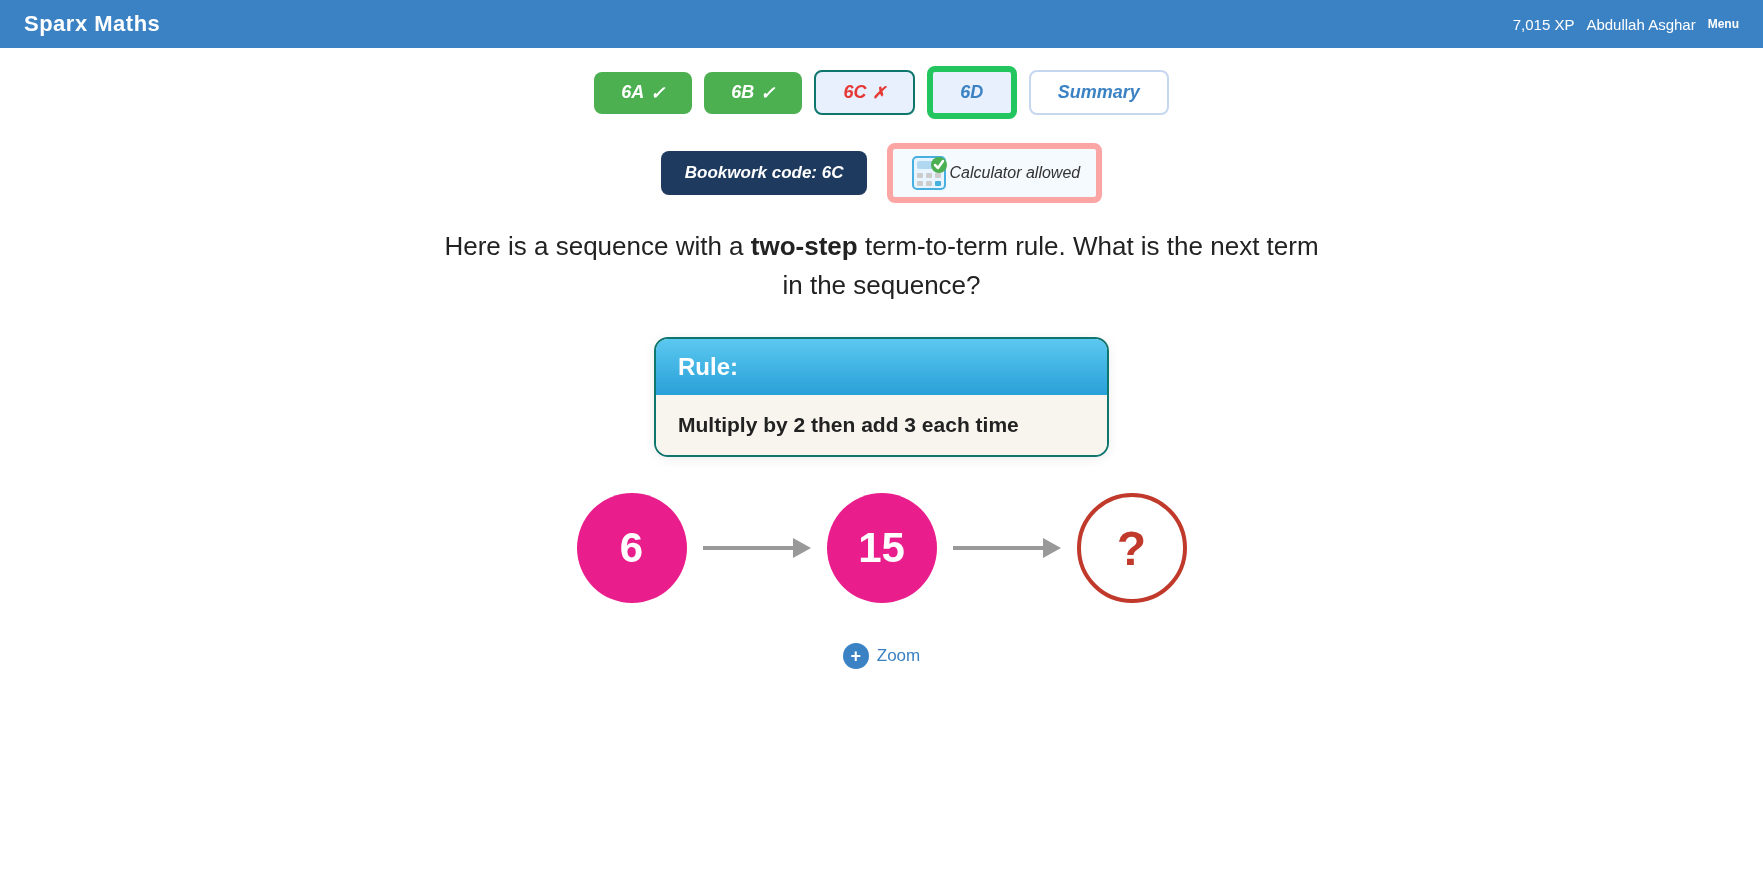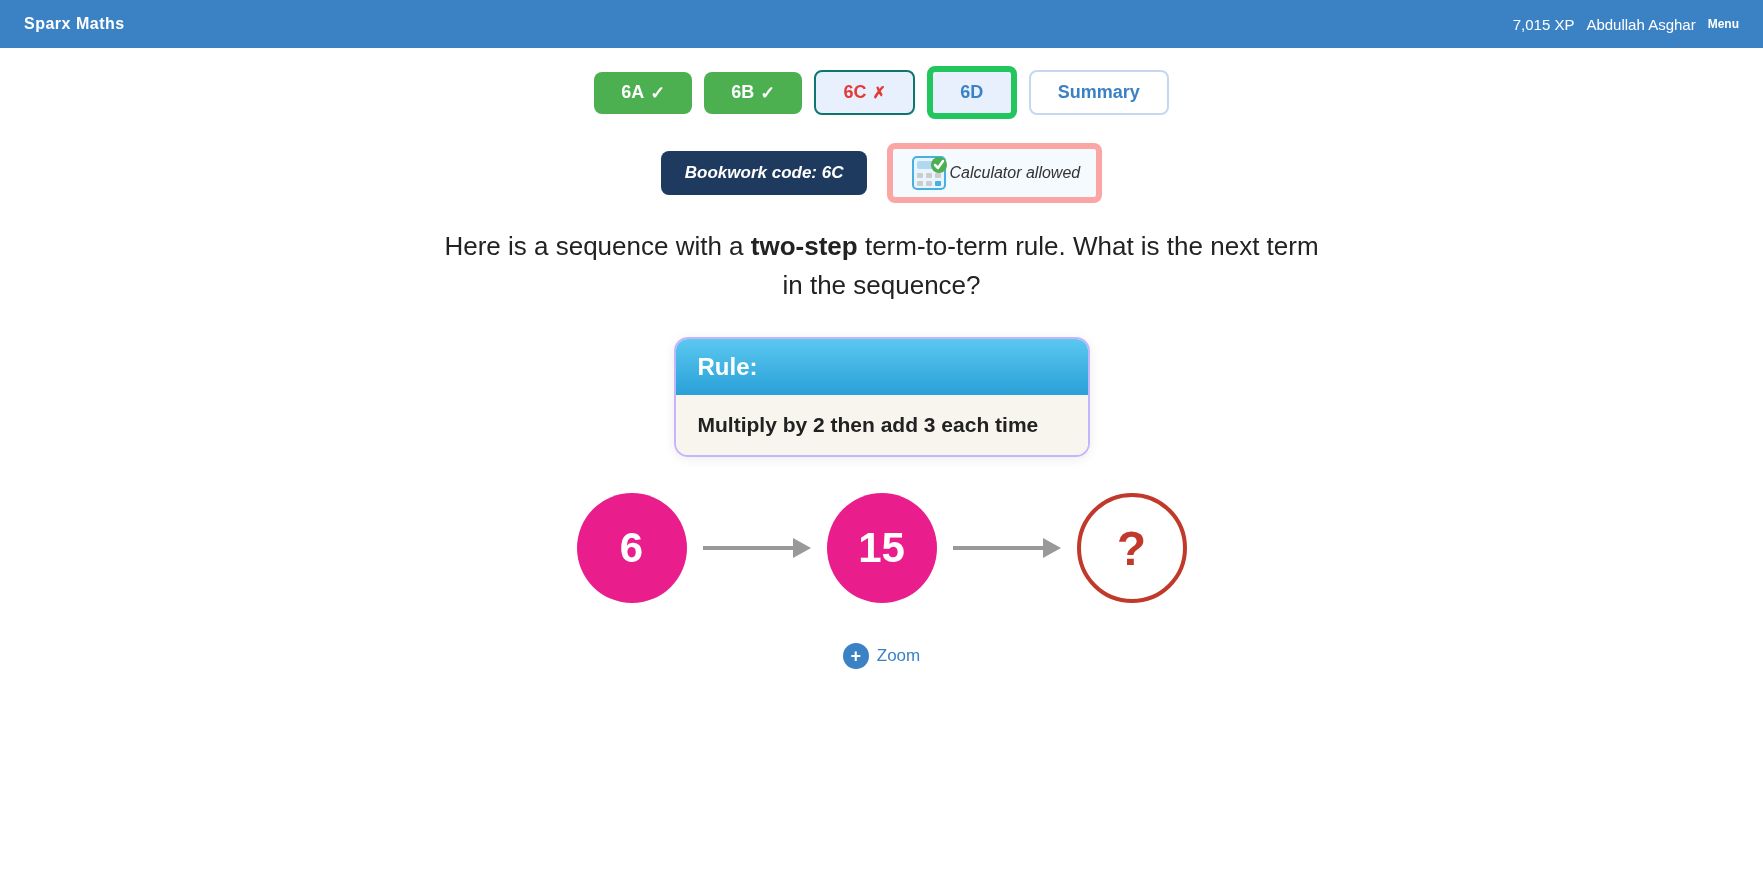--- a/index.html
+++ b/index.html
@@ -15,21 +15,21 @@
     .header {
       background: #3b82c4;
       display: flex;
       align-items: center;
       justify-content: space-between;
       padding: 0 24px;
       height: 48px;
     }
     .header-logo {
       color: #fff;
-      font-size: 16px;
+      font-size: 22px;
       font-weight: 700;
       letter-spacing: 0.5px;
     }
     .header-right {
       display: flex;
       align-items: center;
       gap: 12px;
       color: #fff;
       font-size: 15px;
     }
@@ -53,20 +53,21 @@
       display: flex;
       align-items: center;
       justify-content: center;
       gap: 6px;
       padding: 10px 27px;
       border-radius: 8px;
       font-size: 18px;
       font-weight: 700;
       cursor: pointer;
       min-width: 90px;
+      font-style: italic;
     }
     .tab-green {
       background: #4caf50;
       color: #fff;
     }
     .tab-red {
       background: #e8f0fe;
       color: #e53935;
       border: 2px solid #0f766e;
     }
@@ -130,24 +131,24 @@
     }
     .question-text strong { font-weight: 800; }
 
     
     .rule-container {
       display: flex;
       justify-content: center;
       margin: 0 auto 36px auto;
     }
     .rule-box {
-      width: 416px;
+      width: 455px;
       border-radius: 14px;
       overflow: hidden;
-      border: 2px solid #c4b5fd;
+      border: 2px solid #0f766e;
       box-shadow: 0 2px 12px rgba(0,0,0,0.08);
     }
     .rule-header {
       background: linear-gradient(180deg, #5bc8f0 0%, #29a0d8 100%);
       padding: 14px 22px;
       font-size: 24px;
       font-weight: 800;
       color: #fff;
     }
     .rule-body {

